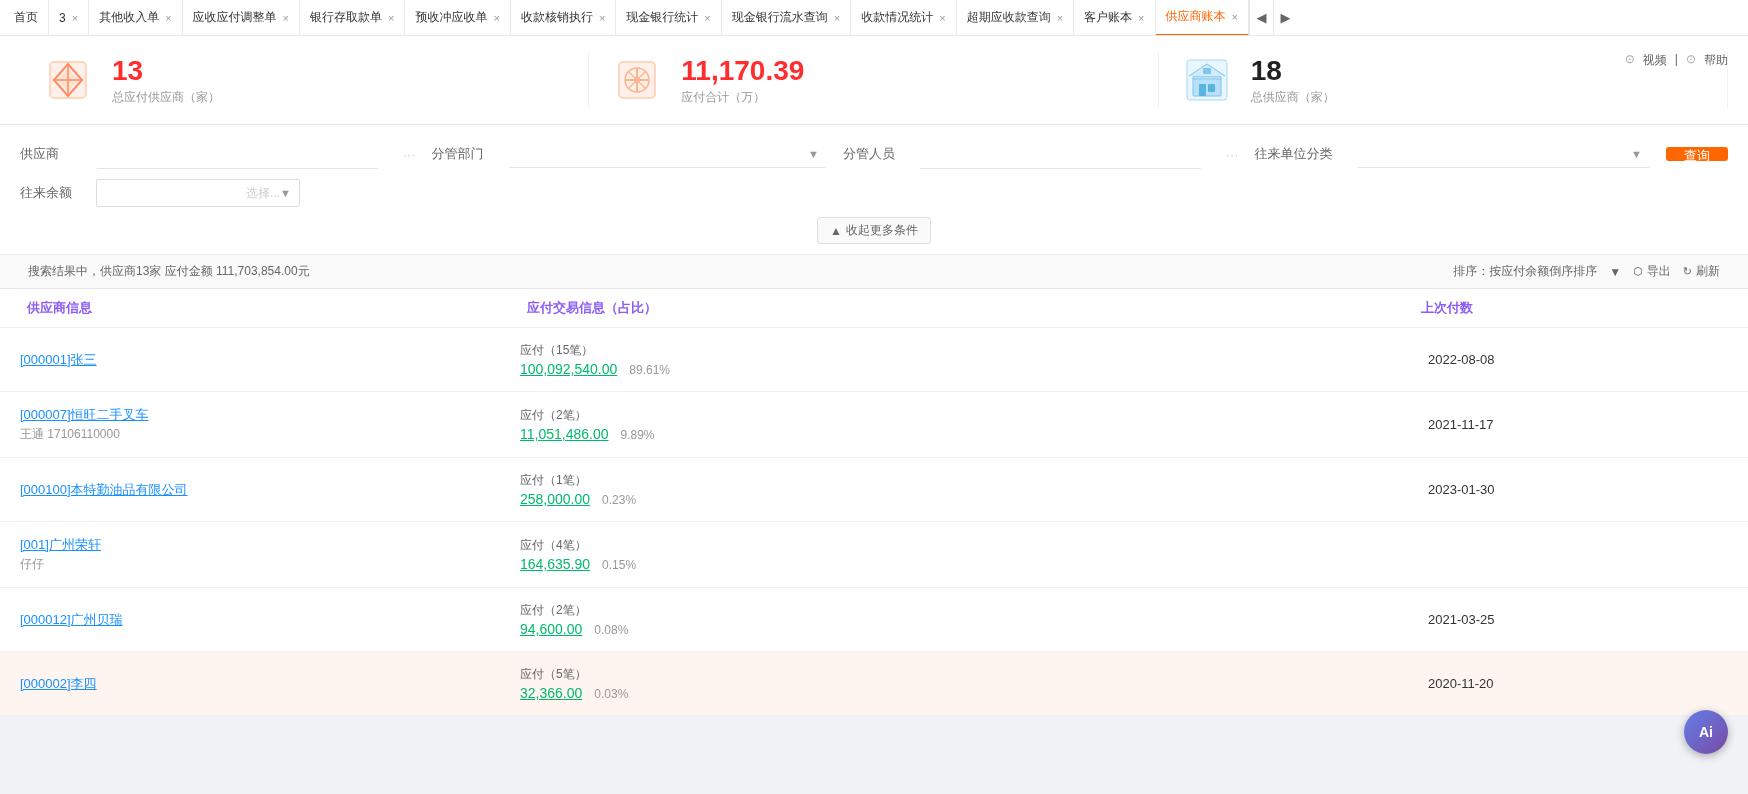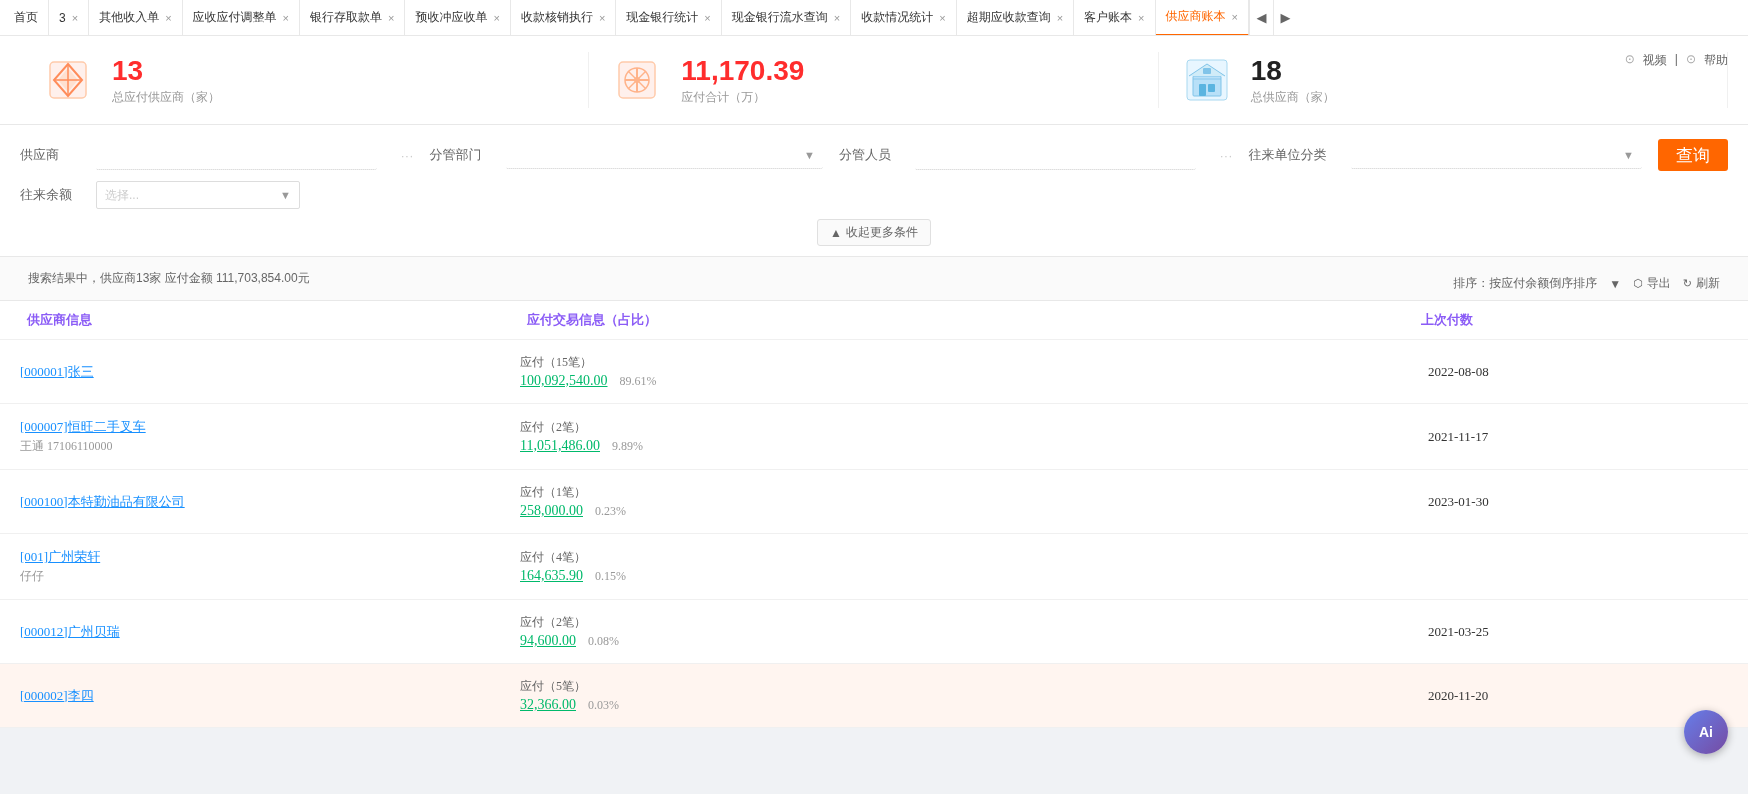--- a/index.html
+++ b/index.html
@@ -145,22 +145,22 @@
       position: relative;
     }
     .filter-select .placeholder { color: #ccc; font-size: 12px; }
     .filter-select .arrow { color: #999; font-size: 11px; }
     .search-btn {
       background: #ff6600;
       color: #fff;
       border: none;
       border-radius: 3px;
       padding: 0 18px;
-      height: 32px;
-      font-size: 17px;
+      height: 14px;
+      font-size: 13px;
       cursor: pointer;
       white-space: nowrap;
     }
     .collapse-btn {
       display: flex;
       align-items: center;
       justify-content: center;
       gap: 4px;
       color: #666;
       font-size: 12px;
@@ -181,21 +181,20 @@
       background: #fafafa;
       border-bottom: 1px solid #e8e8e8;
       padding: 8px 28px;
       font-size: 12px;
       color: #666;
     }
     .results-bar .right-actions {
       display: flex;
       align-items: center;
       gap: 12px;
-      margin-top: 10px;
     }
     .results-bar .action-btn {
       display: flex;
       align-items: center;
       gap: 4px;
       cursor: pointer;
       color: #666;
       font-size: 12px;
     }
 
@@ -255,21 +254,20 @@
       margin-left: 12px;
     }
     .tx-row { display: flex; align-items: baseline; }
 
     .last-payment { font-size: 13px; color: #333; }
 
     
     .table-container {
       overflow-y: auto;
       max-height: calc(794px - 340px);
-      font-family: Liberation Serif, serif;
     }
     .table-container::-webkit-scrollbar { width: 6px; }
     .table-container::-webkit-scrollbar-thumb { background: #ddd; border-radius: 3px; }
 
     
     .page-wrapper {
       position: relative;
       height: 794px;
       overflow: hidden;
       display: flex;
@@ -430,21 +428,21 @@
           <span class="arrow">▼</span>
         </div>
       </div>
 
       <button class="search-btn">查询</button>
     </div>
 
     <div class="filter-row" style="max-width:280px;">
       <div class="filter-item">
         <label>往来余额</label>
-        <div class="filter-select" style="border:1px solid #ddd;border-radius:2px;padding:0 8px;flex:1;display:flex;align-items:center;justify-content:space-between;height:28px;cursor:pointer;background:#fff;min-width:140px;">
+        <div class="filter-select" style="border:1px solid #ddd;border-radius:2px;padding:0 8px;flex:1;display:flex;align-items:center;justify-content:flex-end;height:28px;cursor:pointer;background:#fff;min-width:140px;">
           <span class="placeholder">选择...</span>
           <span class="arrow">▼</span>
         </div>
       </div>
     </div>
 
     <div style="display:flex;justify-content:center;margin-top:4px;">
       <div class="collapse-btn">
         <span>▲</span>
         <span>收起更多条件</span>

